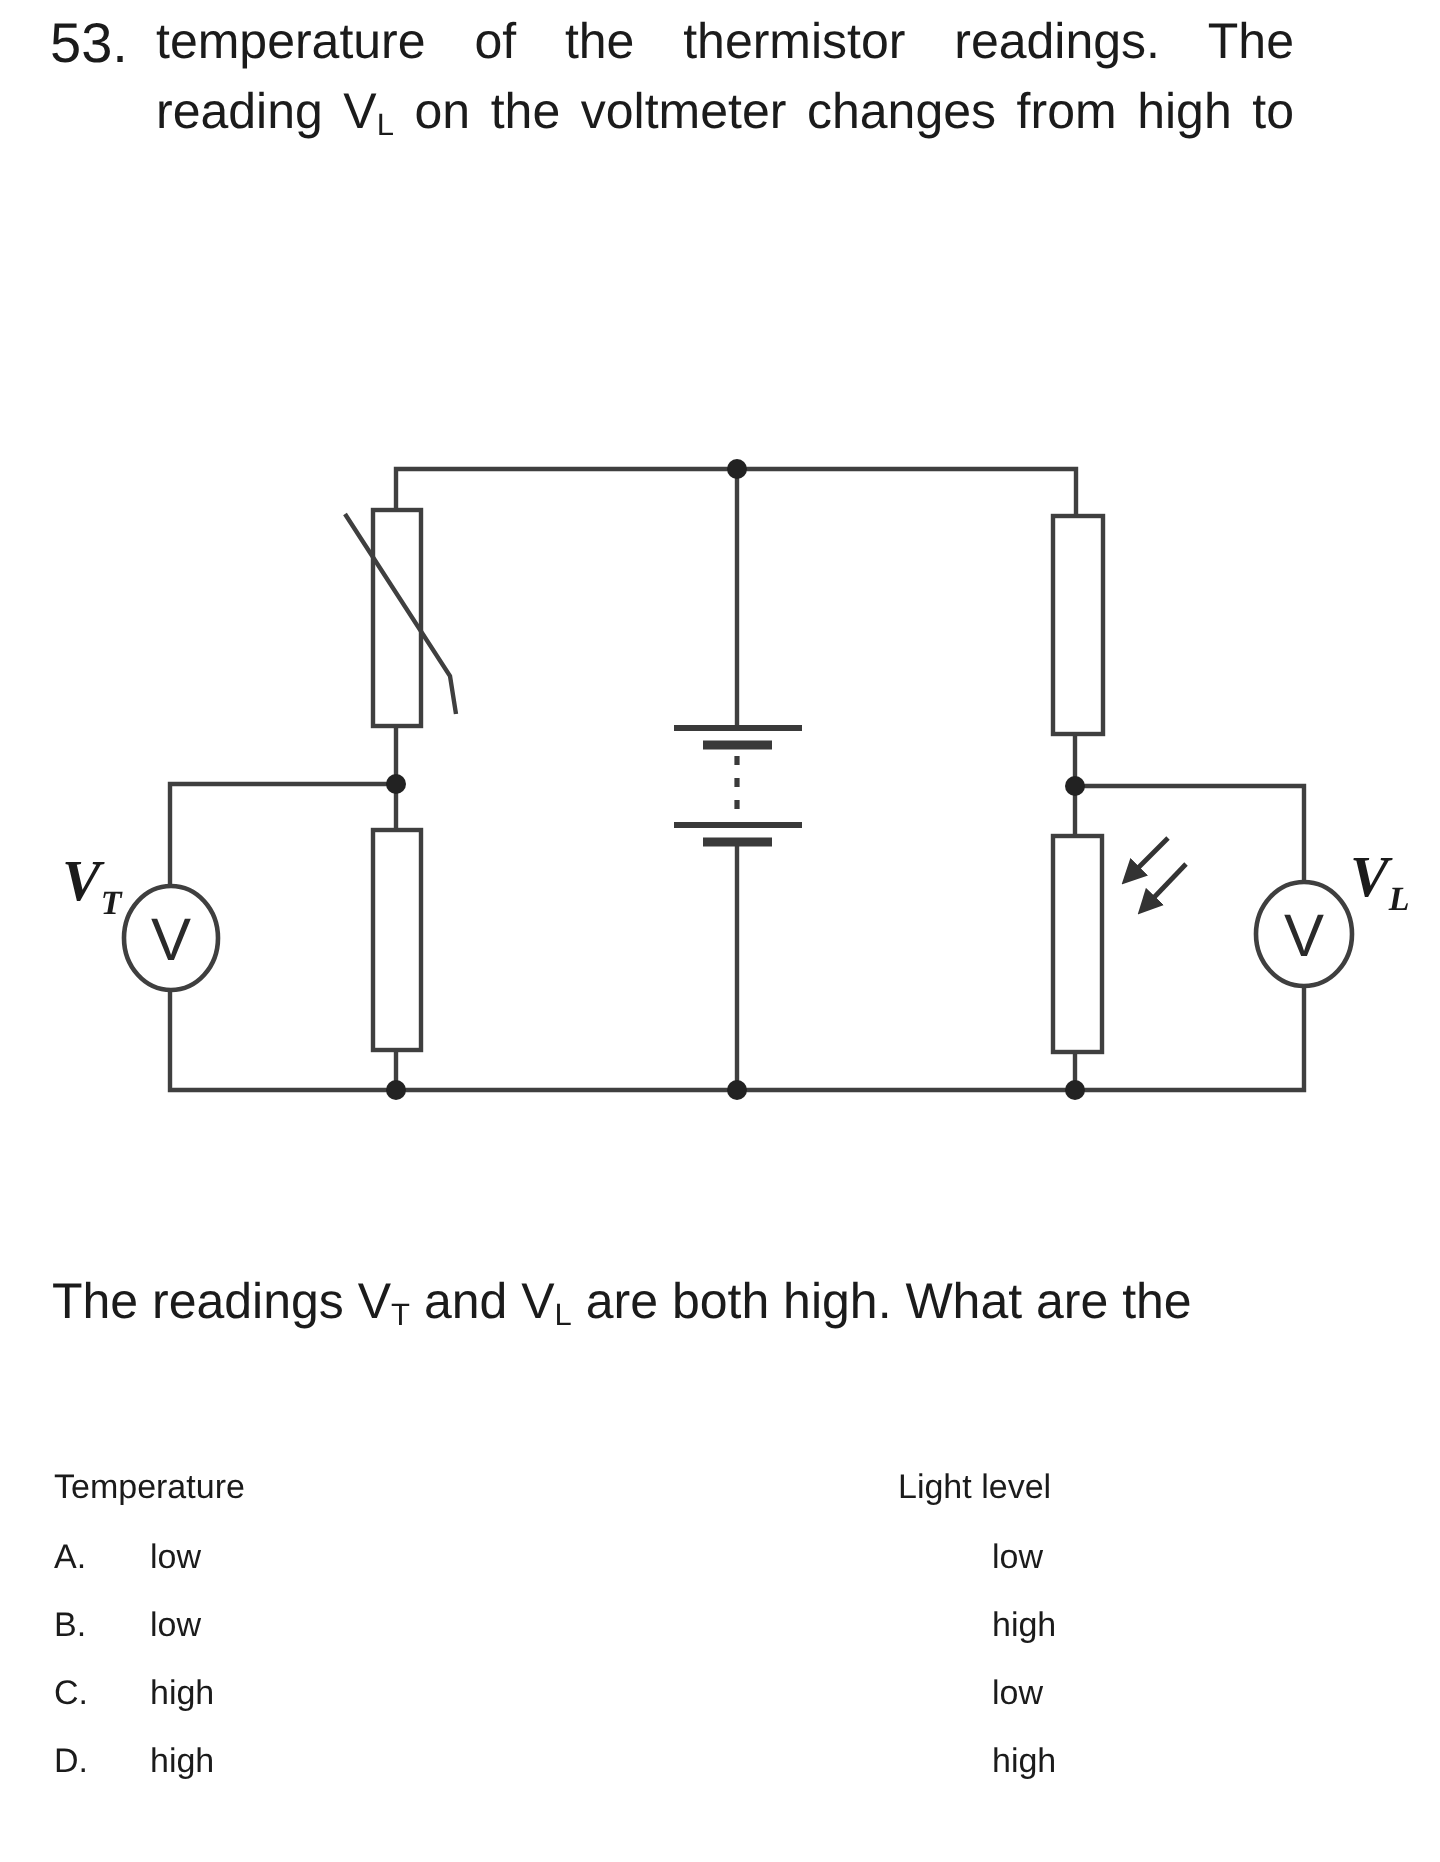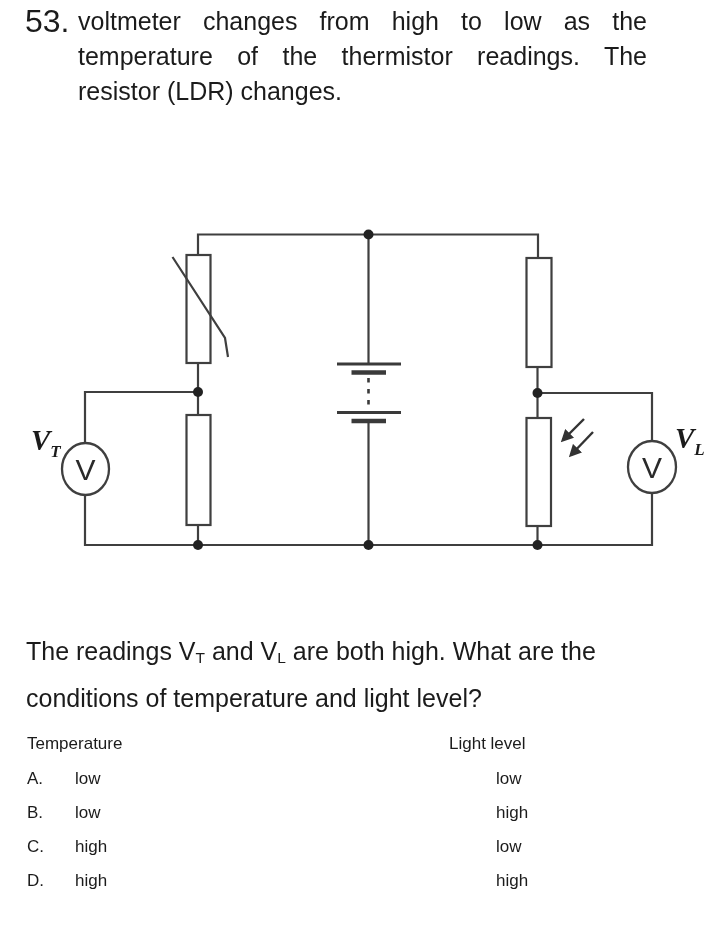--- a/index.html
+++ b/index.html
@@ -2,21 +2,21 @@
 <html><head>
 <meta charset="utf-8">
 <style>
   html,body{margin:0;padding:0;background:#e8e8e8;}
   .page{
     position:relative;width:720px;height:931px;background:#ffffff;
     font-family:"Liberation Sans", sans-serif;color:#1b1b1b;overflow:hidden;
   }
   
   .qblock{position:absolute;left:0;top:4px;width:720px;}
-  .qnum{position:absolute;left:25px;top:0;font-size:32px;line-height:35px;}
+  .qnum{position:absolute;left:25px;top:0;font-size:28px;line-height:35px;}
   .qlines{position:absolute;left:78px;top:0;width:569px;}
   .jline{
     height:35px;line-height:35px;font-size:25px;
     text-align:justify;text-align-last:justify;white-space:normal;
   }
   .jline.last{text-align-last:left;}
   .subT{font-size:0.62em;vertical-align:-0.22em;}
   
   .fblock{position:absolute;left:26px;top:622px;width:630px;}
   .fline{height:35px;line-height:35px;font-size:25px;white-space:nowrap;margin-top:12px;}
@@ -35,23 +35,22 @@
   .vlab .subtsp{font-size:17px;}
 </style>
 </head>
 <body>
 
 <div class="page">
 
   <div class="qblock">
     <span class="qnum">53.</span>
     <div class="qlines">
-      <div class="jline">voltmeter changes from high to low as the</div>
       <div class="jline">temperature of the thermistor readings. The</div>
-      <div class="jline last">resistor (LDR) changes.</div>
+      <div class="jline"><span>reading V</span><span class="subT">L</span><span> on the voltmeter changes from high to</span></div>
     </div>
   </div>
 
   <svg class="circuit" width="720" height="360" viewBox="0 210 720 360">
     <defs>
       <marker id="ah" viewBox="0 0 10 10" refX="7.5" refY="5" markerWidth="5.2" markerHeight="5.2" orient="auto">
         <path d="M0,0 L10,5 L0,10 Z" fill="#333333"></path>
       </marker>
     </defs>
 
@@ -114,21 +113,20 @@
       <circle cx="198" cy="392" r="5"></circle>
       <circle cx="537.5" cy="393" r="5"></circle>
       <circle cx="198" cy="545" r="5"></circle>
       <circle cx="368.5" cy="545" r="5"></circle>
       <circle cx="537.5" cy="545" r="5"></circle>
     </g>
   </svg>
 
   <div class="fblock">
     <div class="fline"><span>The readings V</span><span class="subT">T</span><span> and V</span><span class="subT">L</span><span> are both high. What are the</span></div>
-    <div class="fline">conditions of temperature and light level?</div>
   </div>
 
   <div class="answers">
     <div class="arow ahdr" style="top:727px;">
       <span class="temp-h">Temperature</span>
       <span class="light-h">Light level</span>
     </div>
     <div class="arow" style="top:762px;">
       <span class="letter">A.</span>
       <span class="temp">low</span>

